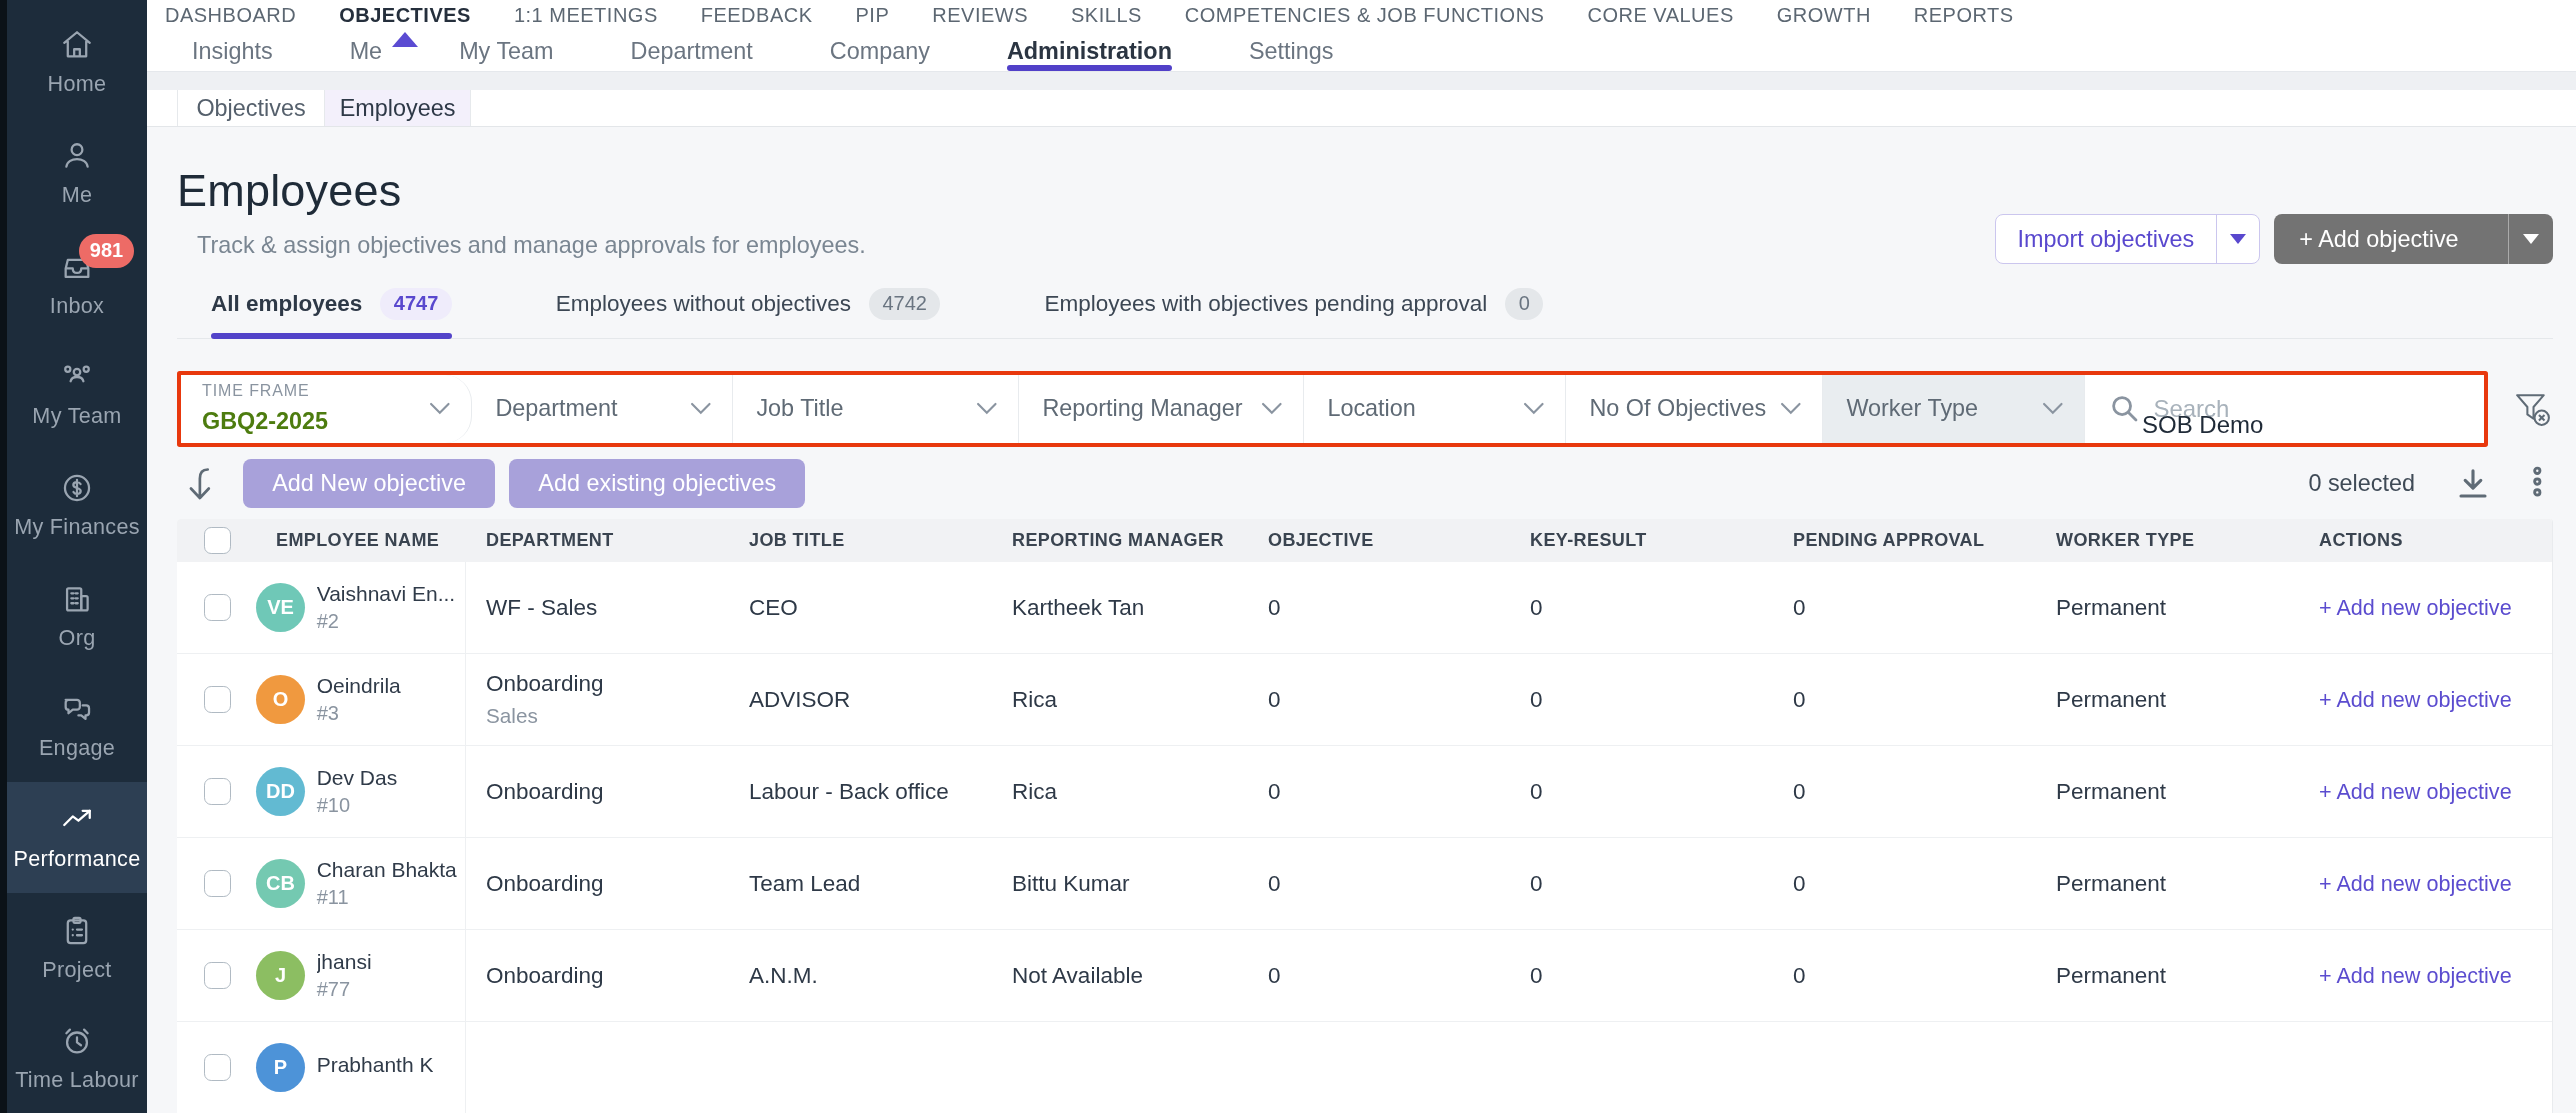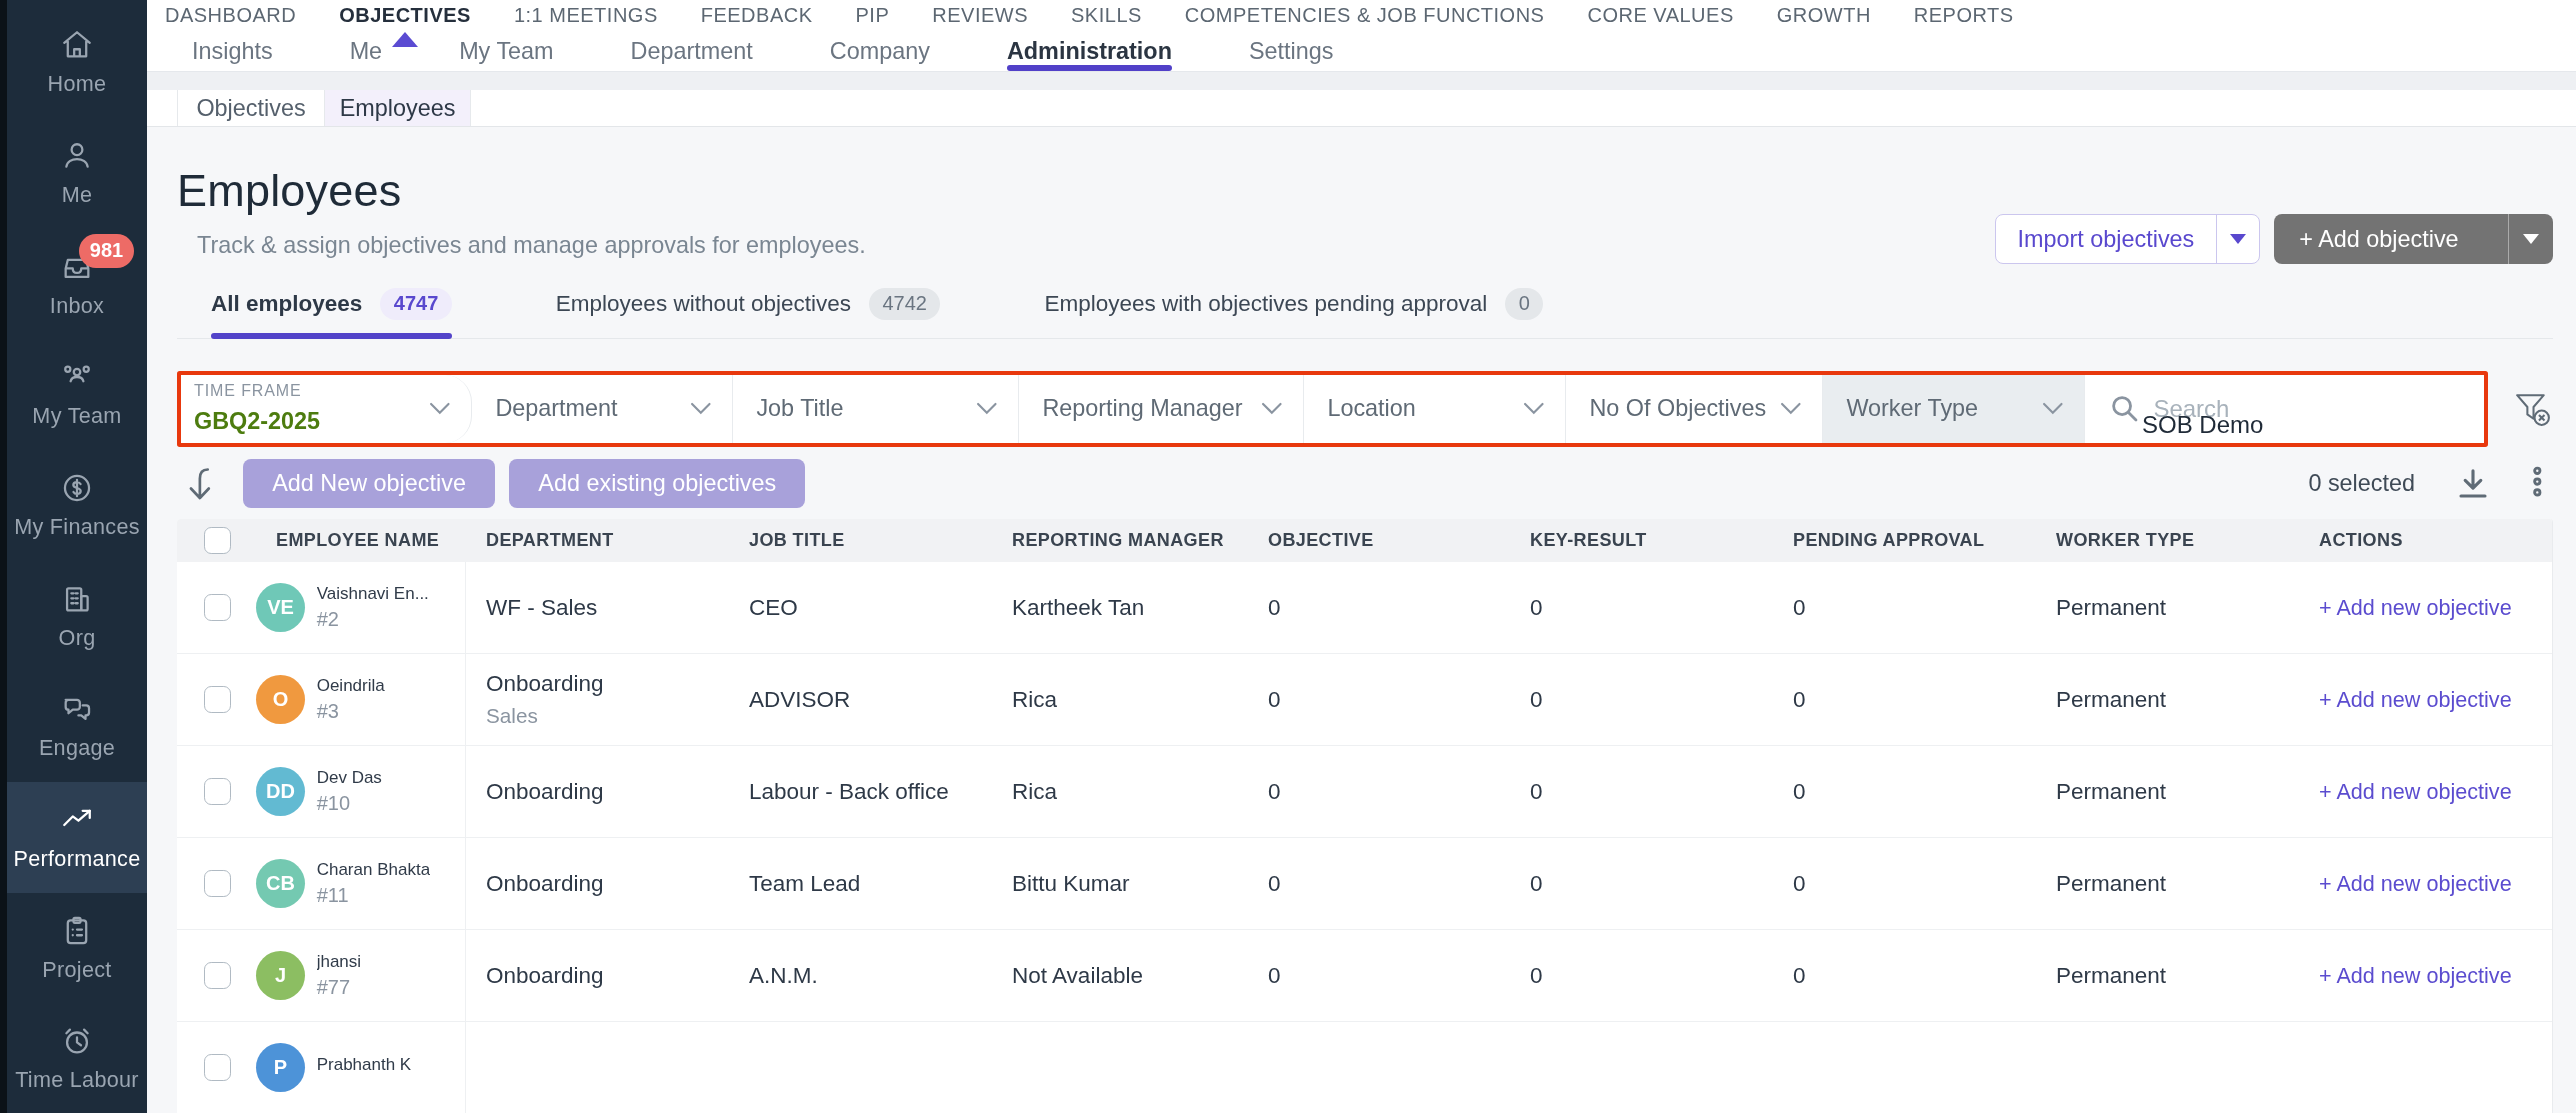--- a/index.html
+++ b/index.html
@@ -76,21 +76,21 @@
 
   
   .filter-row { position:relative; margin-top:32px; display:flex; align-items:center; }
   .filter-card { width:2311px; height:76px; background:#fff; border:4.5px solid #e8380d;
                  border-radius:2.7px; display:flex; align-items:stretch; }
   .fcell { position:relative; display:flex; align-items:center; border-right:1.8px solid #e8ebee; cursor:pointer; }
   .fcell-dd { padding-left:23.4px; }
   .fcell-label { font-size:23.4px; color:#5f6a75; }
   .chev { margin-left:auto; margin-right:20px; display:flex; }
   .chev svg { width:21.6px; height:12.6px; stroke:#8a94a0; stroke-width:2.2; fill:none; stroke-linecap:round; }
-  .f-tf { width:291px; flex-direction:column; align-items:flex-start; justify-content:center; padding-left:13px;border-radius:27px; }
+  .f-tf { width:291px; flex-direction:column; align-items:flex-start; justify-content:center; padding-left:21px;border-radius:27px; }
   .f-tf .tf-label { font-size:16px; letter-spacing:0.9px; color:#8a94a0; }
   .f-tf .tf-value { margin-top:8px; font-size:23.4px; color:#4d7c0f; font-weight:600; }
   .f-tf .chev { position:absolute; right:0; top:0; bottom:0; align-items:center; }
   .w-dept{width:261px;} .w-job{width:286px;} .w-rm{width:285px;} .w-loc{width:262px;}
   .w-obj{width:257px;} .w-wt{width:262px; background:#e9edf0;}
   .f-search { flex:1; border-right:none; padding-left:25px; gap:14.4px; }
   .f-search svg { width:29px; height:29px; stroke:#8a94a0; stroke-width:2.3; fill:none; stroke-linecap:round; }
   .f-search input { border:none; outline:none; font-size:24px; color:#2e3947; width:70%;
                     font-family:"Liberation Sans", sans-serif; background:transparent; }
   .f-search input::placeholder { color:#a8b2bb; }
@@ -117,21 +117,21 @@
                   padding-left:27px; align-items:center; }
   .thead { height:43px; background:#f1f2f4; }
   .th { font-size:18px; font-weight:600; letter-spacing:0.4px; color:#3a4450; padding-left:20px; text-transform:uppercase; }
   .trow { height:92px; border-bottom:1.8px solid #eef0f2; background:#fff; }
   .checkbox { width:27px; height:27px; border:1.8px solid #b0bac3; border-radius:7.2px; background:#fff;
               display:inline-block; cursor:pointer; }
   .c-name { display:flex; align-items:center; gap:11.7px; height:100%; border-right:1.8px solid #eef0f2; }
   .avatar { width:49px; height:49px; border-radius:50%; color:#fff; font-size:20px; font-weight:600;
             display:flex; align-items:center; justify-content:center; flex:0 0 49px; }
   .nm { display:flex; flex-direction:column; min-width:0; }
-  .nm-name { font-size:17px; color:#303b49; white-space:nowrap; overflow:hidden; text-overflow:ellipsis; }
+  .nm-name { font-size:21px; color:#303b49; white-space:nowrap; overflow:hidden; text-overflow:ellipsis; }
   .nm-id { font-size:20px; color:#8a94a0; margin-top:4.5px; }
   .c { font-size:22.5px; color:#2e3947; padding-left:20px; }
   .c .sub { font-size:20.7px; color:#8a94a0; margin-top:7.2px; }
   .c .sub:empty { display:none; }
   .add-link { font-size:21.6px; color:#5b4ccf; text-decoration:none; cursor:pointer; white-space:nowrap; }
 </style>
 </head>
 <body>
 
 <div class="app">

